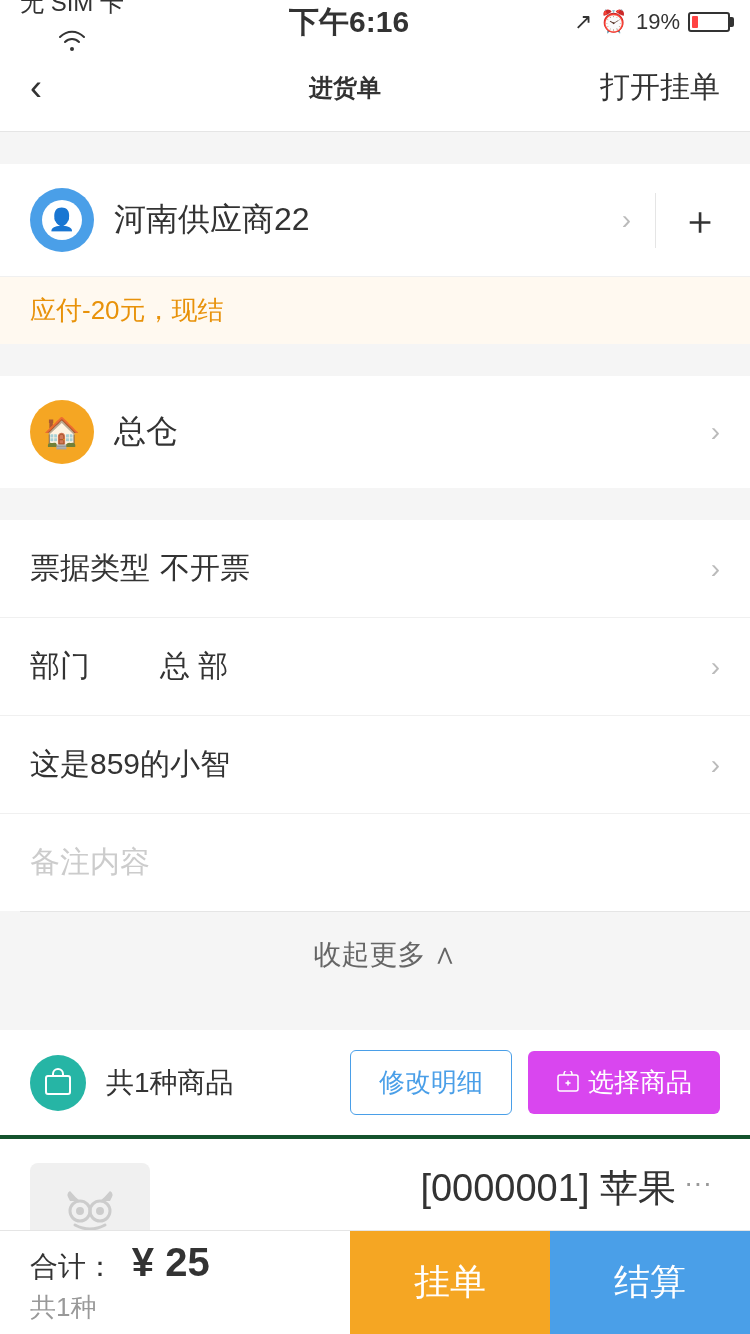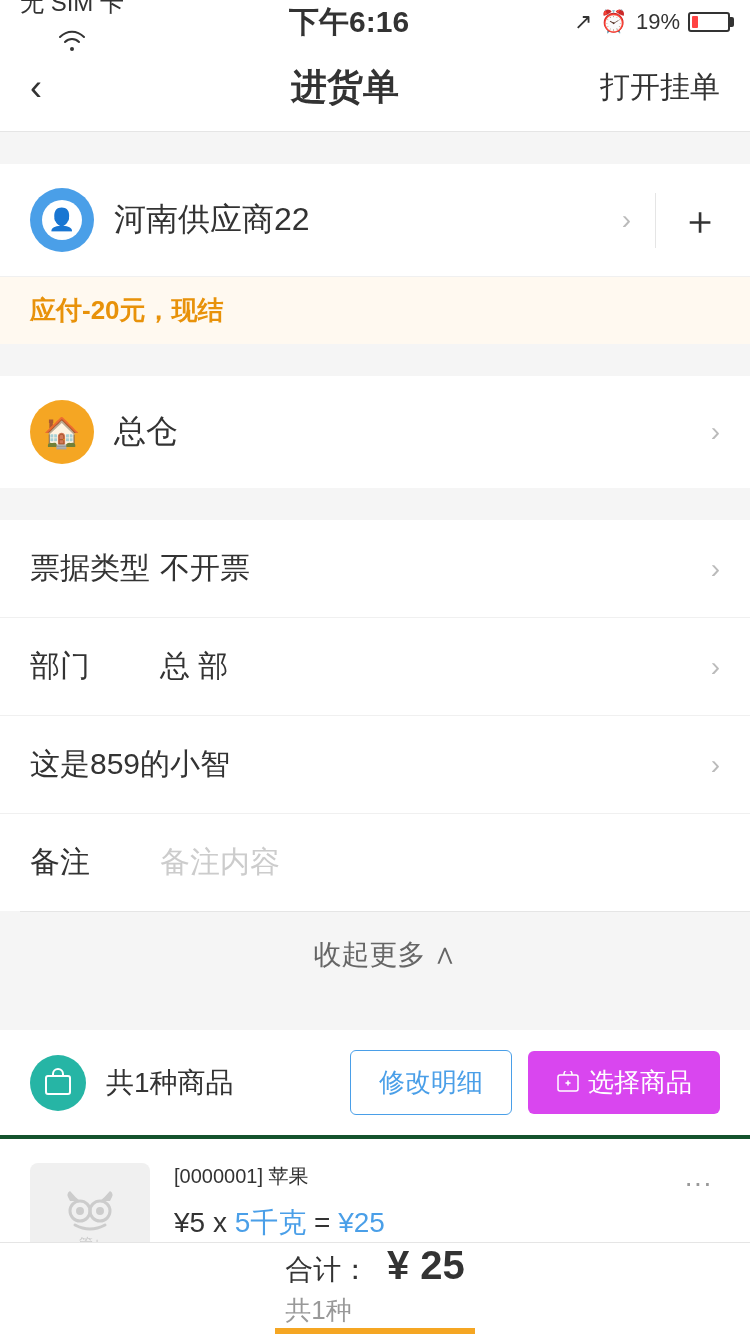--- a/index.html
+++ b/index.html
@@ -53,21 +53,21 @@
       padding: 0 30px;
       border-bottom: 1px solid #e5e5e5;
     }
     .nav-back {
       font-size: 36px;
       color: #333;
       cursor: pointer;
       width: 60px;
     }
     .nav-title {
-      font-size: 36px;
+      font-size: 24px;
       font-weight: 600;
       color: #333;
     }
     .nav-action {
       font-size: 30px;
       color: #333;
       cursor: pointer;
     }
 
     
@@ -117,21 +117,20 @@
       border-left: 1px solid #e5e5e5;
       padding-left: 24px;
     }
 
     
     .payment-notice {
       background: #fff9f0;
       padding: 16px 30px;
       font-size: 26px;
       color: #e8920a;
-      font-weight: bold;
     }
 
     
     .warehouse-row {
       display: flex;
       align-items: center;
       padding: 24px 30px;
       background: #fff;
     }
     .warehouse-icon {
@@ -249,47 +248,47 @@
       display: flex; align-items: center; justify-content: center;
       margin-right: 24px;
       flex-shrink: 0;
     }
     .owl-logo {
       font-size: 42px;
       color: #ccc;
     }
     .product-info { flex: 1; }
     .product-name {
-      font-size: 20px;
+      font-size: 38px;
       color: #333;
       margin-bottom: 14px;
+      text-align: right;
     }
     .product-price {
       font-size: 28px;
       color: #333;
     }
     .price-highlight { color: #4a9fe8; }
     .product-more {
       font-size: 28px;
       color: #999;
       padding: 4px 8px;
     }
 
     
     .footer {
       position: fixed;
       bottom: 0;
       left: 0;
       width: 750px;
-      height: 92px;
+      height: 104px;
       display: flex;
       align-items: center;
       background: #fff;
       border-top: 1px solid #e5e5e5;
-      flex-direction: column;
     }
     .footer-total {
       flex: 1;
       padding: 0 30px;
     }
     .footer-total-label {
       font-size: 28px;
       color: #333;
       display: inline;
     }
@@ -402,21 +401,20 @@
   <div class="form-row">
     <span class="form-label">部门</span>
     <span class="form-value">总 部</span>
     <span class="chevron-right">›</span>
   </div>
   <div class="form-row">
     <span class="form-value">这是859的小智</span>
     <span class="chevron-right">›</span>
   </div>
   <div class="form-row">
-    <span class="form-label">备注</span>
     <span class="form-value placeholder">备注内容</span>
   </div>
 </div>
 
 <div class="collapse-btn">收起更多 ∧</div>
 
 <div class="divider"></div>
 
 <div class="product-section">
   <div class="product-header">

